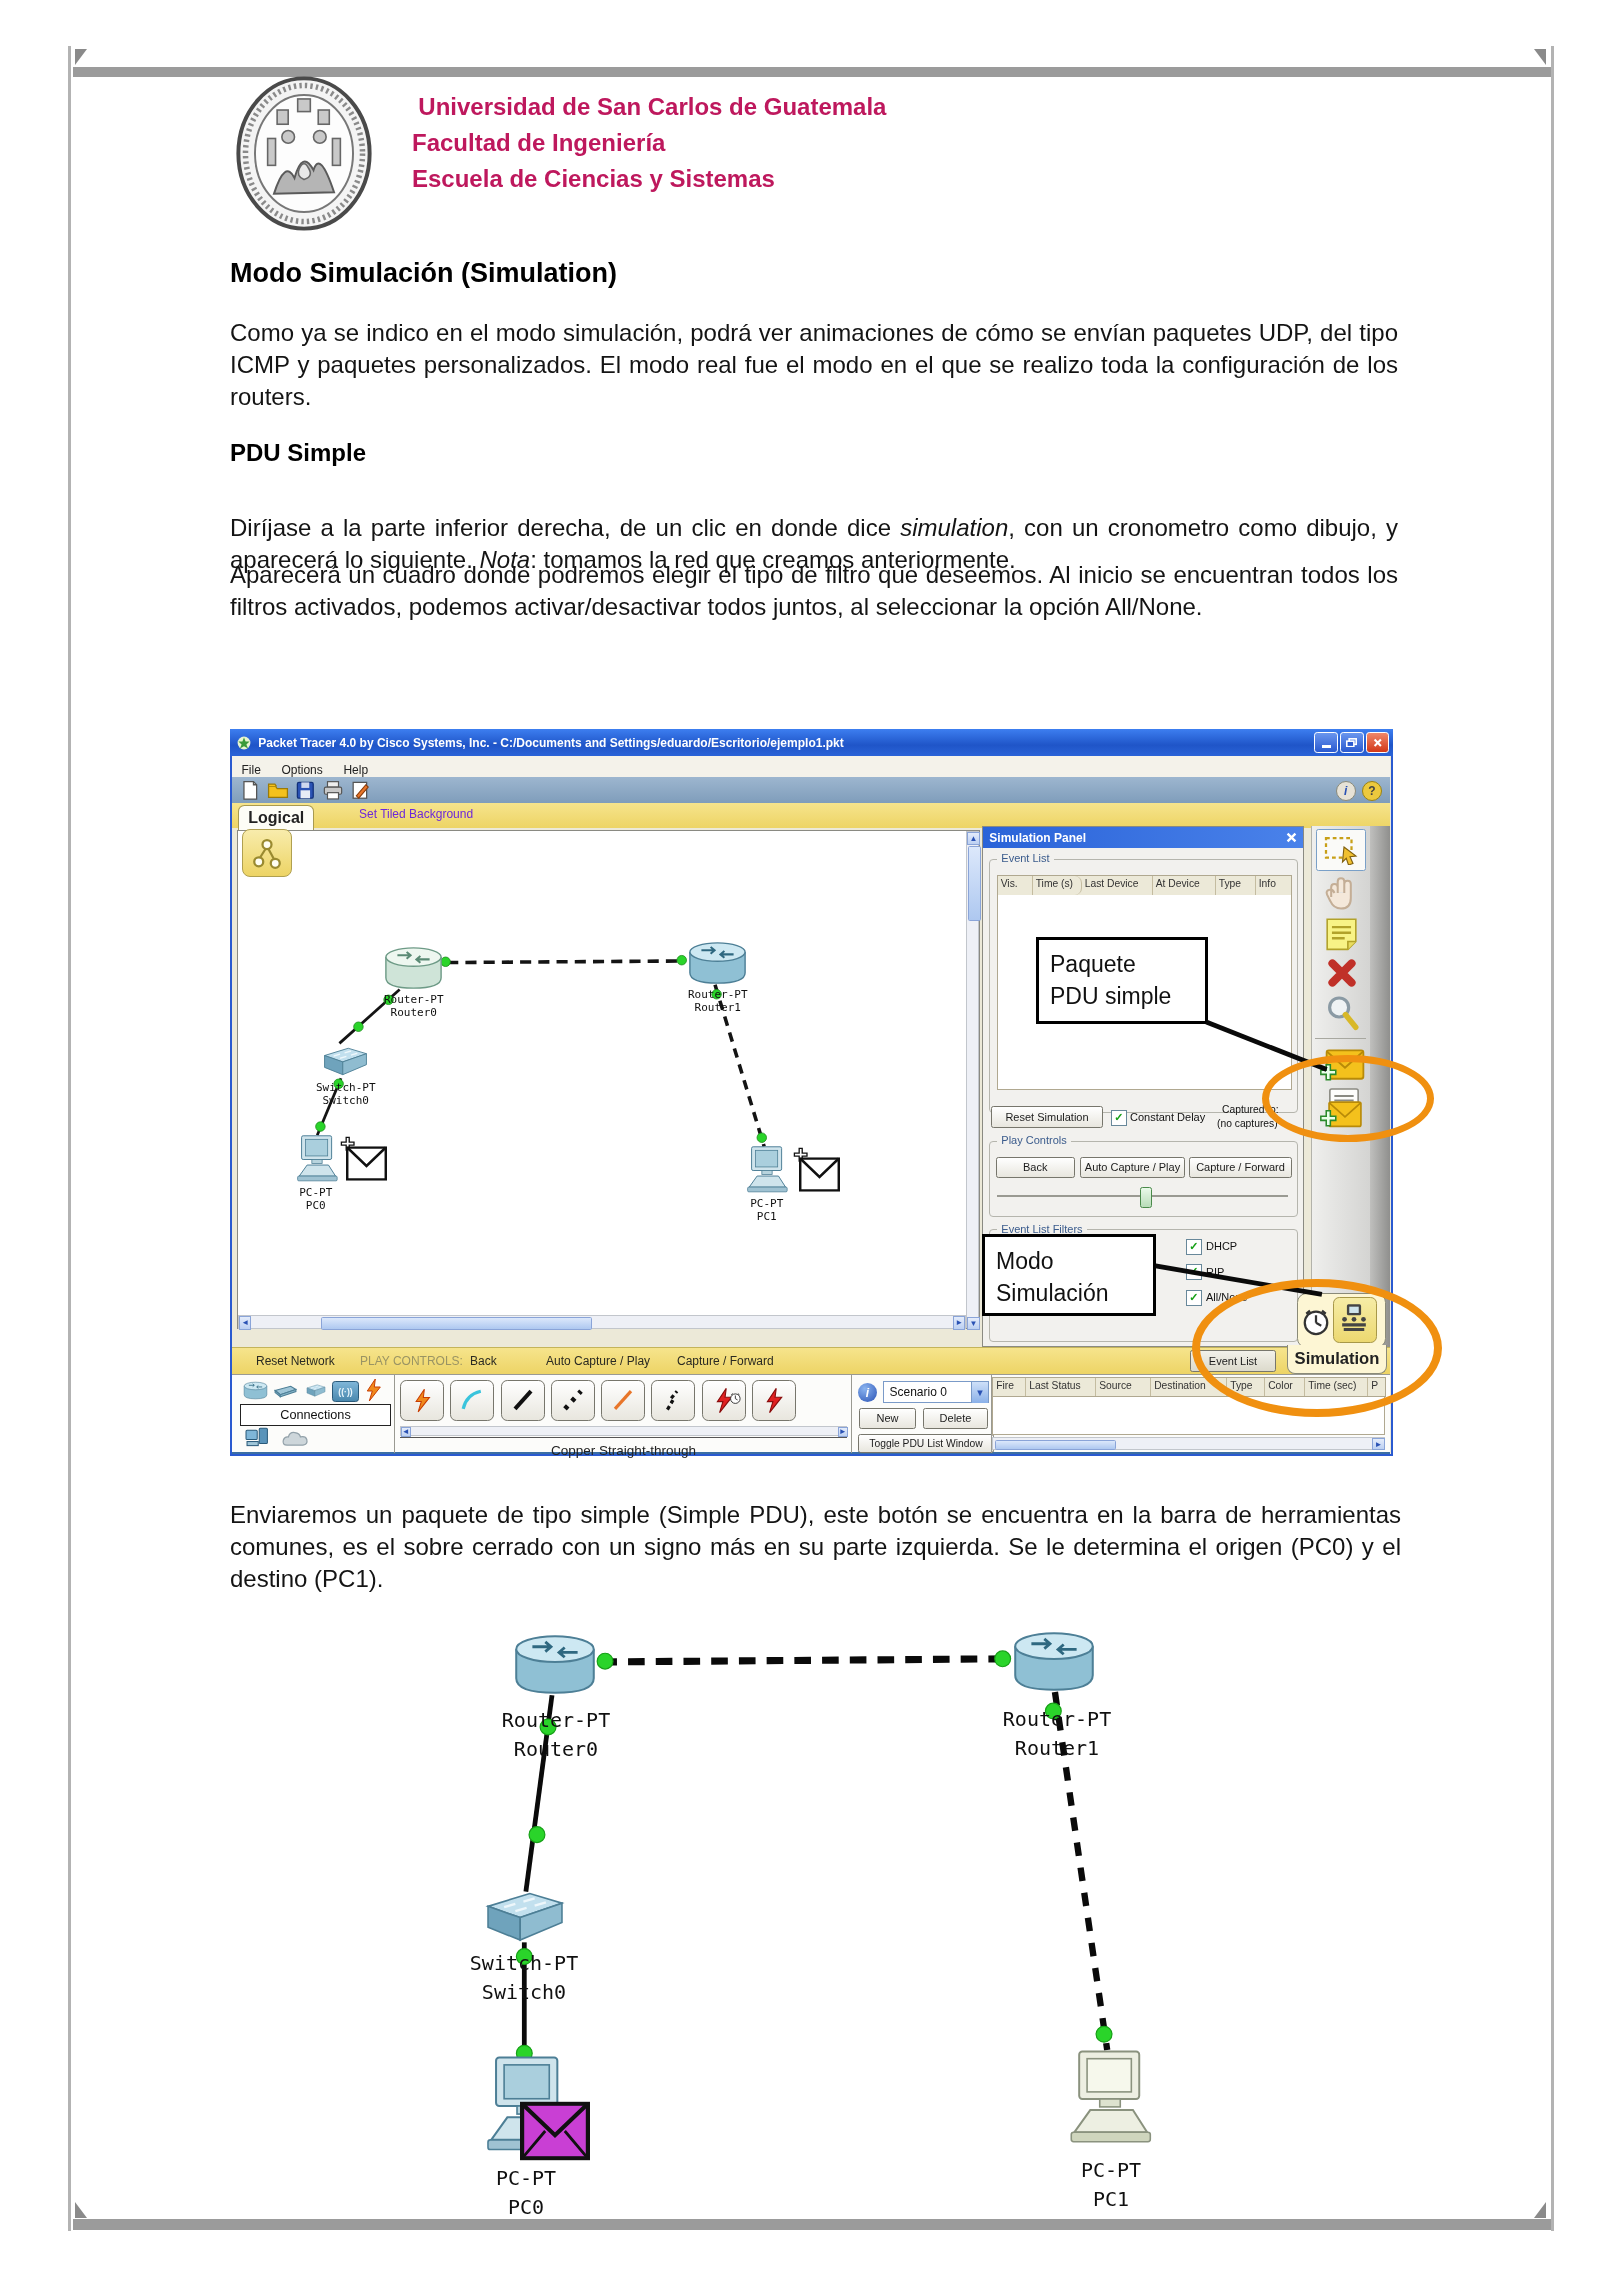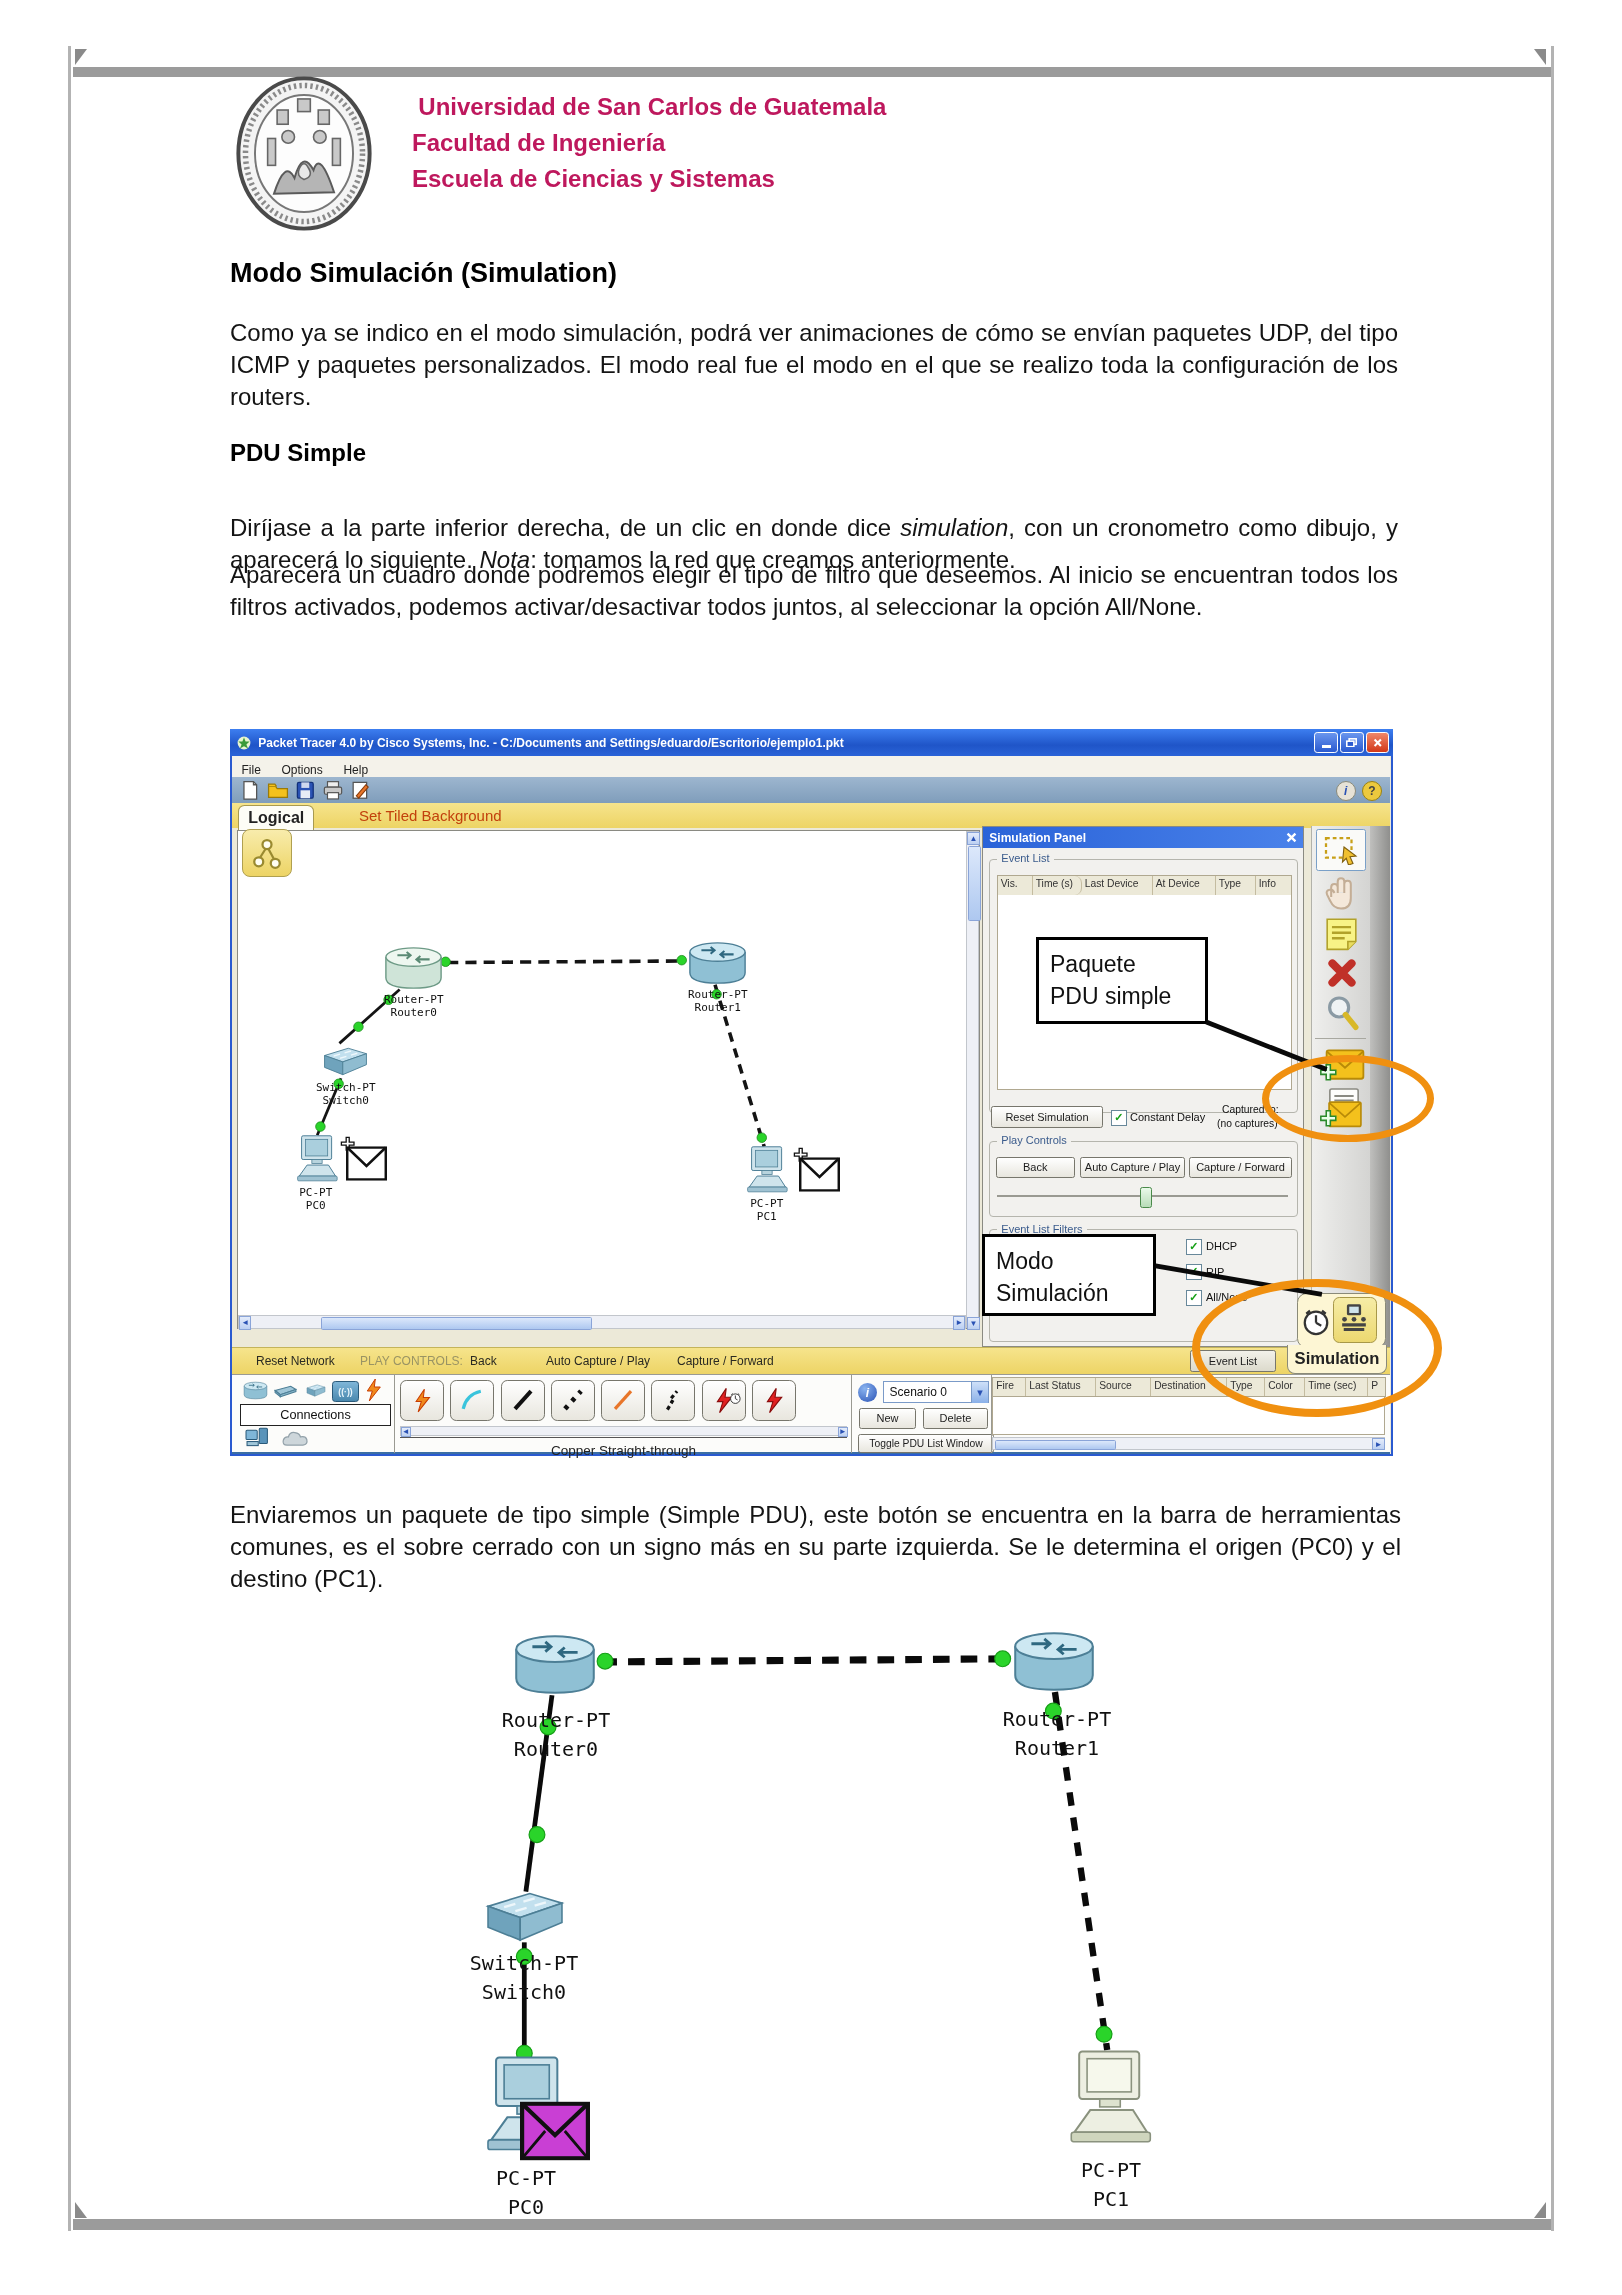--- a/index.html
+++ b/index.html
@@ -234,21 +234,21 @@
         </svg>
       <div style="flex:1;"></div>
       <div style="width:18px;height:18px;border-radius:50%;background:#e6e2d6;border:0.8px solid #8a8a7a;color:#2a52b4;font-weight:bold;font-size:12px;display:flex;align-items:center;justify-content:center;font-style:italic;">i</div>
       <div style="width:18px;height:18px;border-radius:50%;background:#ecc93e;border:0.8px solid #9a8214;color:#444;font-weight:bold;font-size:12px;display:flex;align-items:center;justify-content:center;margin-right:8px;">?</div>
     </div>
 
     <div class="tabbar"></div>
     <div class="abs" style="left:6.3px;top:76px;width:74px;height:24px;background:#fdfdf6;border:0.8px solid #a89a50;border-bottom:none;border-radius:6.3px 6.3px 0 0;display:flex;align-items:center;justify-content:center;font-size:16px;font-weight:bold;color:#222;z-index:5;">
         <span>Logical</span>
       </div>
-    <div class="abs" style="left:127px;top:78px;font-size:15px;color:#c2410c;z-index:5;"><span>Set Tiled Background</span></div>
+    <div class="abs" style="left:127px;top:78px;font-size:12px;color:#6d28d9;z-index:5;"><span>Set Tiled Background</span></div>
     <div class="abs" style="left:9.5px;top:100px;width:48px;height:46px;background:linear-gradient(#f8ecac,#edd465);border:1.6px solid #b0a050;border-radius:8px;display:flex;align-items:center;justify-content:center;z-index:6;">
       <svg width="30" height="33" viewBox="0 0 40 44">
           <use href="#sy-topo"></use>
         </svg>
     </div>
 
     <div class="canvas">
       <svg class="abs" style="left:0;top:0;" width="729" height="485" viewBox="0 0 920 612">
         <line x1="264" y1="166" x2="564" y2="164" stroke="#141414" stroke-width="4.5" stroke-dasharray="14 9"></line>
         <line x1="204" y1="200" x2="128" y2="268" stroke="#141414" stroke-width="3.5"></line>

